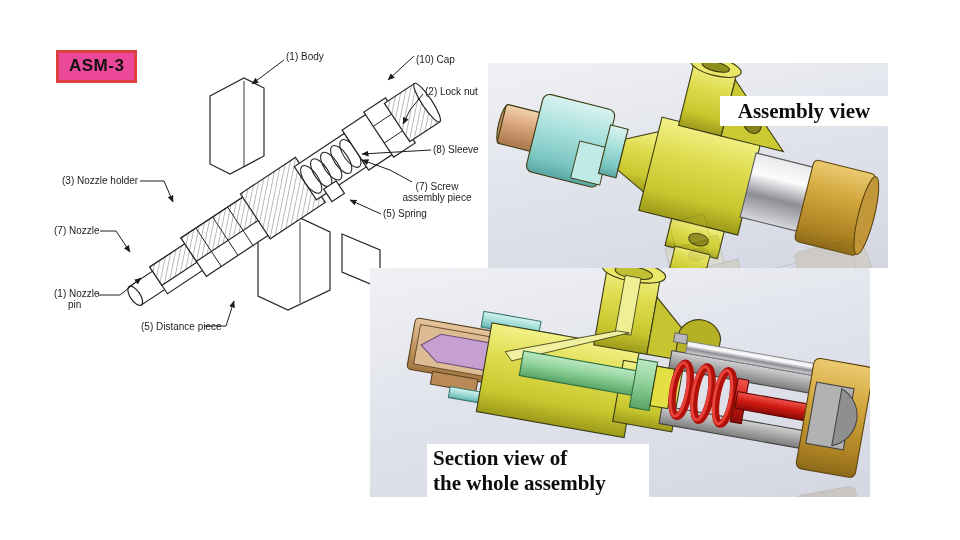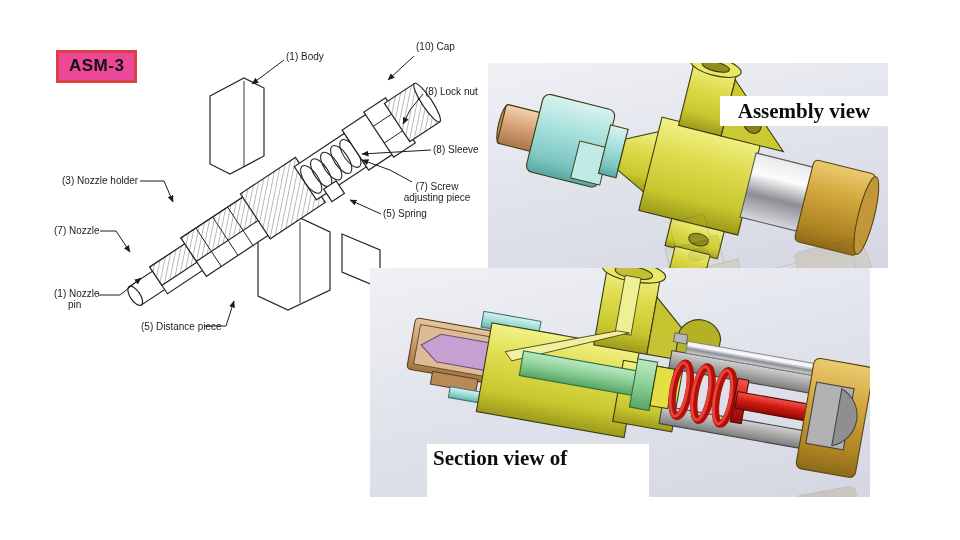--- a/index.html
+++ b/index.html
@@ -99,26 +99,26 @@
         <path d="M98,143 L122,143 L131,164" marker-end="url(#arw)"></path>
         <path d="M58,193 L74,193 L88,214" marker-end="url(#arw)"></path>
         <path d="M56,257 L78,257 L99,240" marker-end="url(#arw)"></path>
         <path d="M162,288 L184,288 L192,263" marker-end="url(#arw)"></path>
       </g>
     </svg>
 
     <div id="asm-tag">ASM-3</div>
 
     <div class="dlabel" style="left:244px;top:13px">(1) Body</div>
-    <div class="dlabel" style="left:374px;top:3px">(10) Cap</div>
-    <div class="dlabel" style="left:383px;top:48px">(8) Lock nut</div>
+    <div class="dlabel" style="left:374px;top:16px">(10) Cap</div>
+    <div class="dlabel" style="left:383px;top:48px">(2) Lock nut</div>
     <div class="dlabel" style="left:391px;top:106px">(8) Sleeve</div>
     <div class="dlabel center" style="left:356px;top:143px;width:78px">
       <span>(7) Screw</span><br>
-      <span>adjusting piece</span>
+      <span>assembly piece</span>
     </div>
     <div class="dlabel" style="left:341px;top:170px">(5) Spring</div>
     <div class="dlabel" style="left:20px;top:137px">(3) Nozzle holder</div>
     <div class="dlabel" style="left:12px;top:187px">(7) Nozzle</div>
     <div class="dlabel" style="left:12px;top:250px">
       <span>(1) Nozzle</span><br>
       <span style="padding-left:14px">pin</span>
     </div>
     <div class="dlabel" style="left:99px;top:283px">(5) Distance piece</div>
   </div>
@@ -258,16 +258,17 @@
 
           <rect x="438" y="44" width="60" height="112" rx="6" fill="url(#gg)" stroke="#5c4410"></rect>
           <rect x="444" y="68" width="38" height="62" fill="#b2b2b2" stroke="#454545"></rect>
           <path d="M470,70 A31,31 0 0 1 470,128 Z" fill="#8f8f8f" stroke="#454545"></path>
         </g>
       </g>
       <use href="#secModel" transform="scale(1,-1) translate(0,-428)" opacity="0.16"></use>
     </svg>
     <div id="section-caption" class="caption">
       <span>Section view of</span><br>
+      <span>the whole assembly</span>
     </div>
   </div>
 
 </div>
 
 </body></html>

